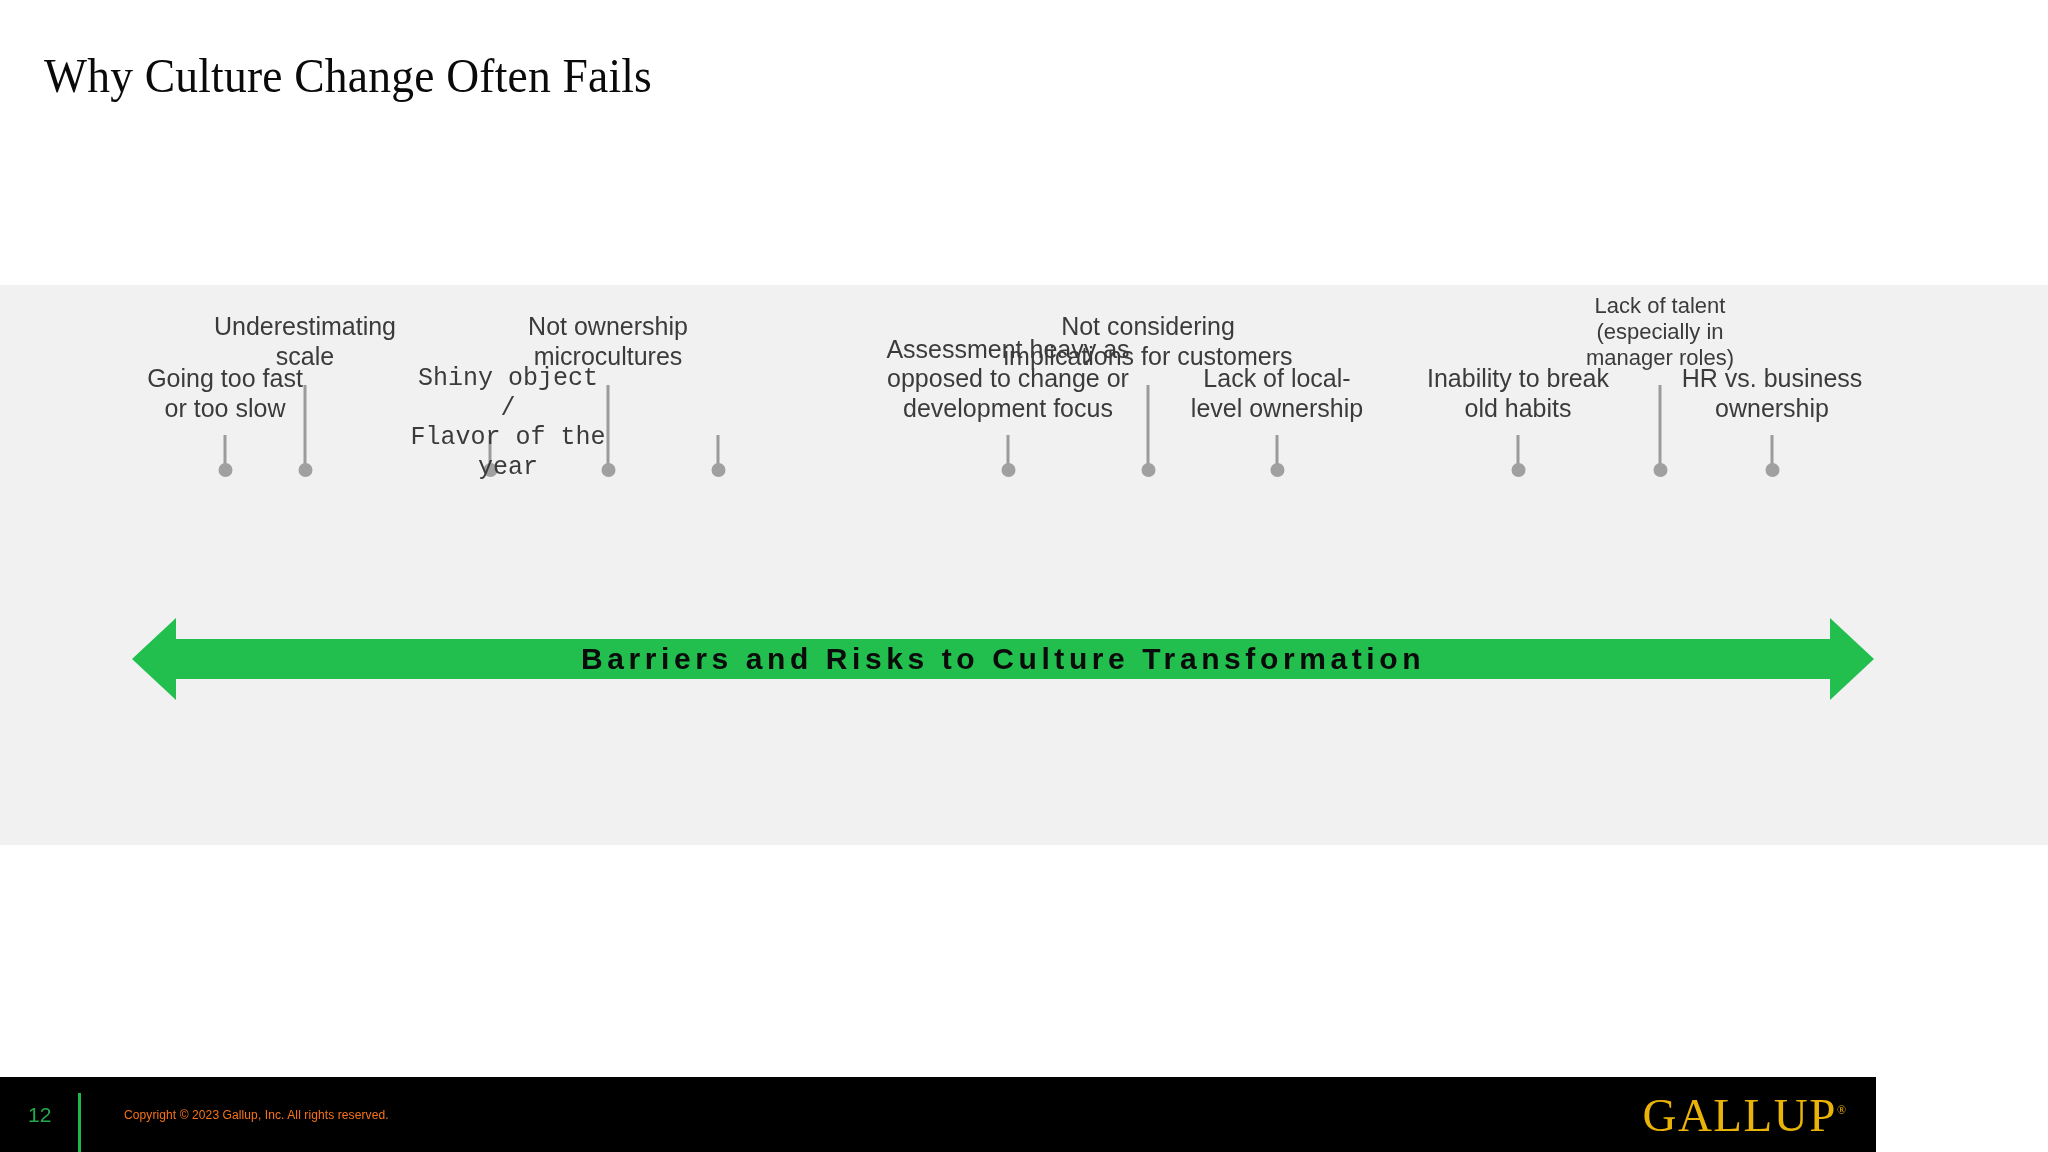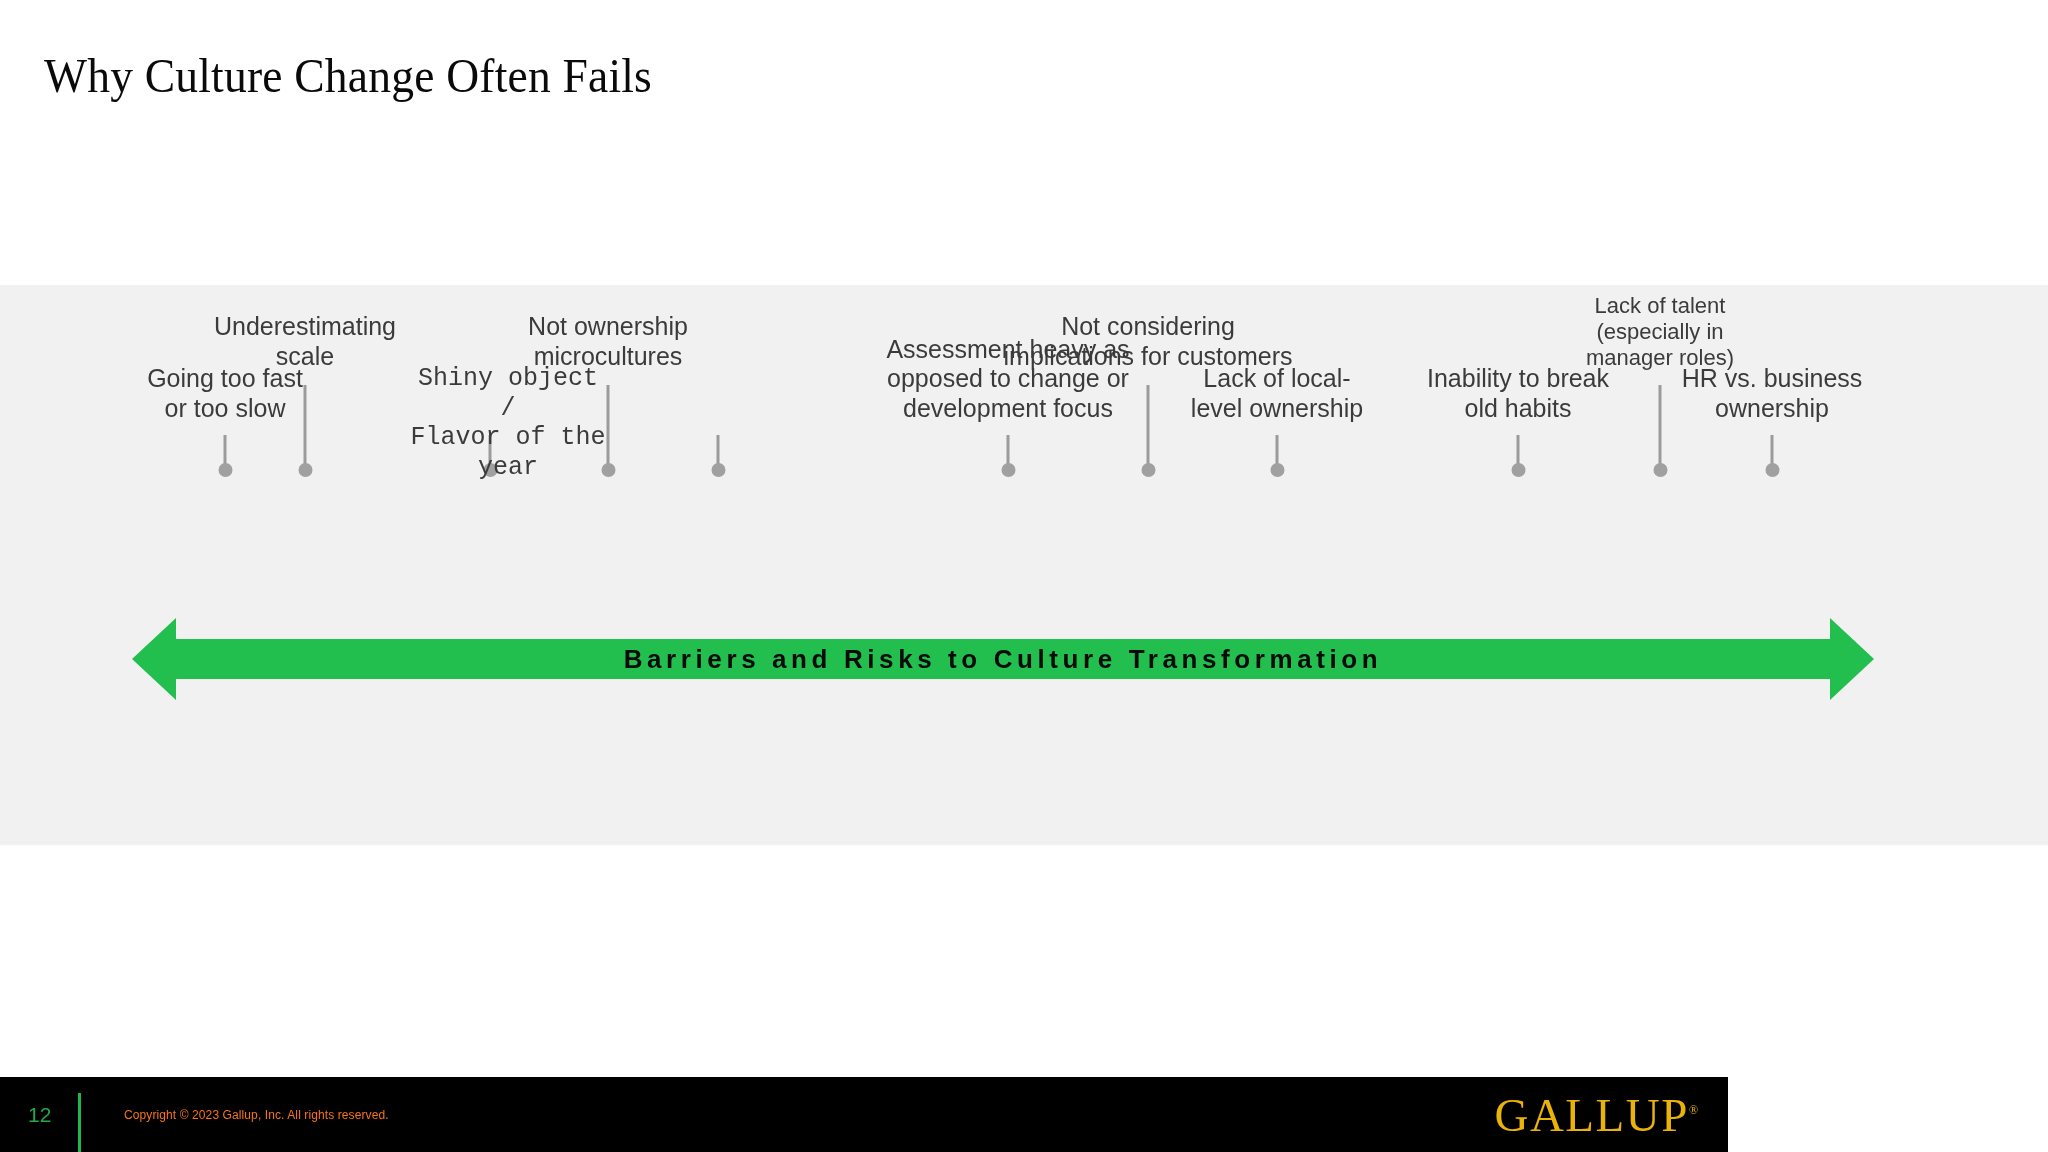--- a/index.html
+++ b/index.html
@@ -66,21 +66,21 @@
   .arrow-label {
     position: absolute;
     left: 0;
     top: 0;
     width: 100%;
     height: 96px;
     display: flex;
     align-items: center;
     justify-content: center;
     font-family: "Liberation Sans", sans-serif;
-    font-size: 26px;
+    font-size: 30px;
     font-weight: bold;
     letter-spacing: 4.6px;
     color: #0b0b0b;
     white-space: nowrap;
     pointer-events: none;
   }
 
   
   .pin {
     position: absolute;
@@ -113,21 +113,21 @@
   .callout.small {
     font-size: 22px;
     line-height: 1.18;
   }
 
   
   .footer {
     position: absolute;
     left: 0;
     top: 1077px;
-    width: 1728px;
+    width: 1876px;
     height: 75px;
     background: #000000;
   }
   .footer-page {
     position: absolute;
     left: 28px;
     top: 50%;
     transform: translateY(-50%);
     font-size: 21px;
     color: #23a94b;

